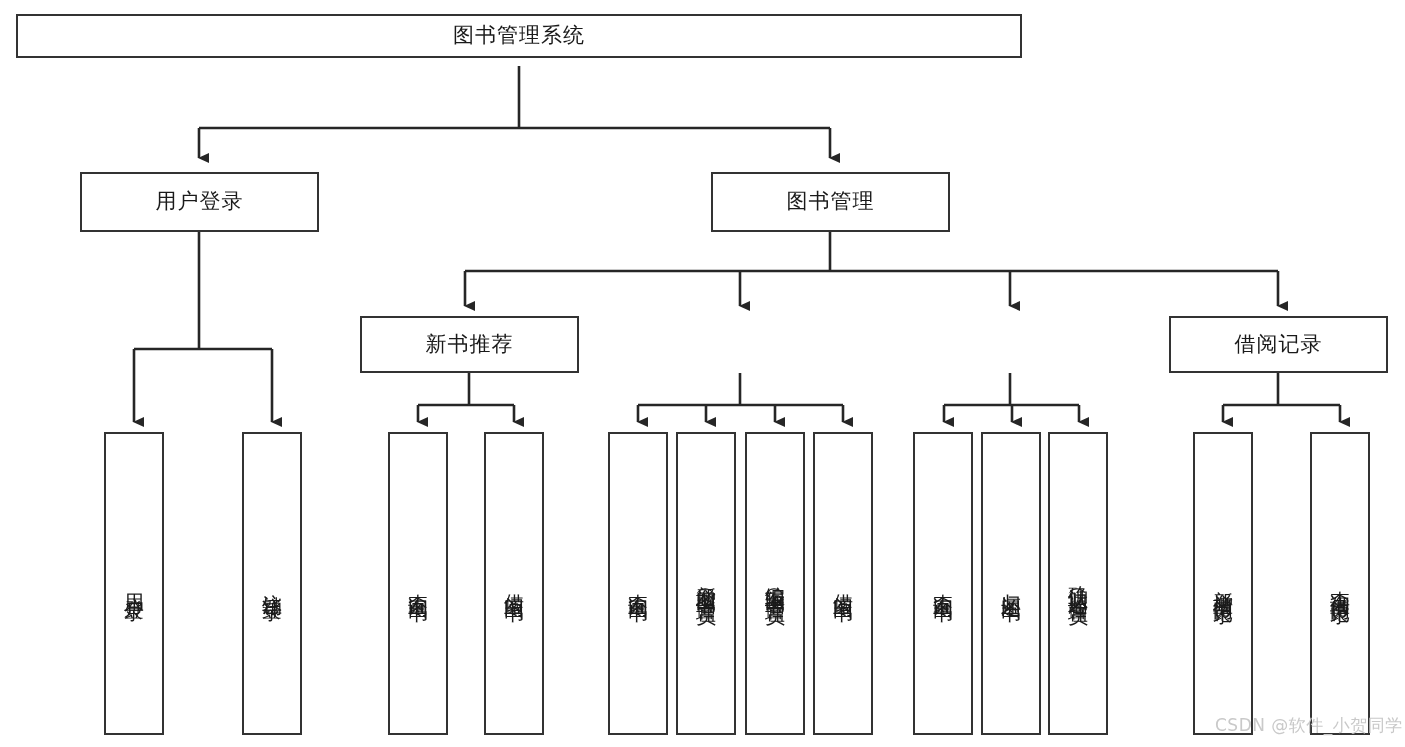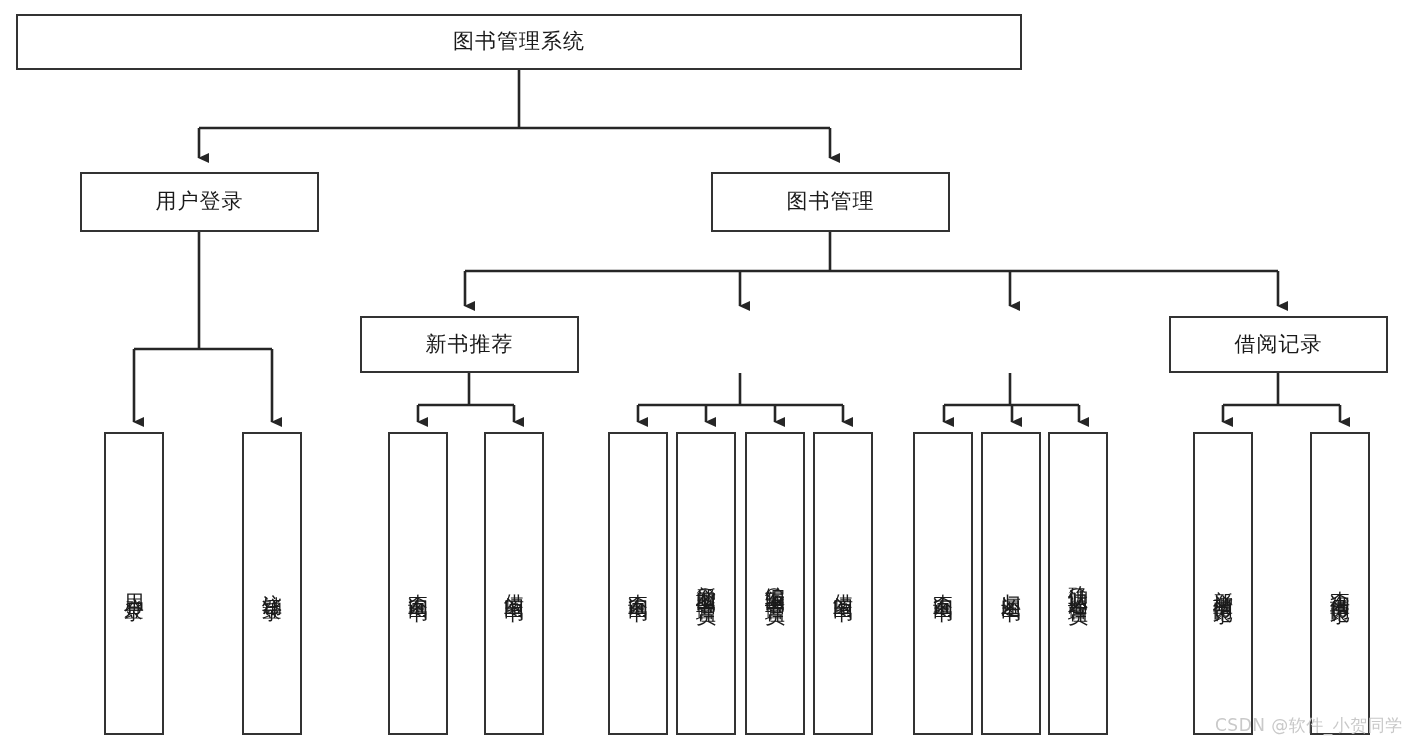--- a/index.html
+++ b/index.html
@@ -112,21 +112,21 @@
       <path d="M1012,405 L1012,422" marker-end="url(#arrowDown)"></path>
       <path d="M1079,405 L1079,422" marker-end="url(#arrowDown)"></path>
 
       <path d="M1278,373 L1278,405"></path>
       <path d="M1223,405 L1340,405"></path>
       <path d="M1223,405 L1223,422" marker-end="url(#arrowDown)"></path>
       <path d="M1340,405 L1340,422" marker-end="url(#arrowDown)"></path>
     </g>
   </svg>
 
-  <div class="node node-h" style="left:16px; top:14px; width:1006px; height:56px;">
+  <div class="node node-h" style="left:16px; top:14px; width:1006px; height:44px;">
     <span class="label">图书管理系统</span>
   </div>
 
   <div class="node node-h" style="left:80px; top:172px; width:239px; height:60px;">
     <span class="label">用户登录</span>
   </div>
   <div class="node node-h" style="left:711px; top:172px; width:239px; height:60px;">
     <span class="label">图书管理</span>
   </div>
 

